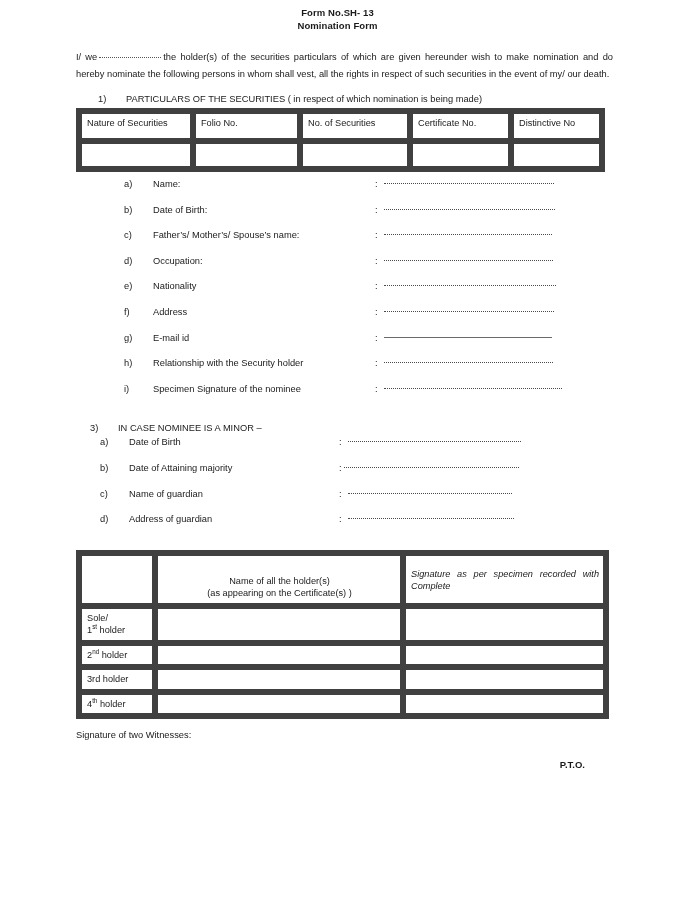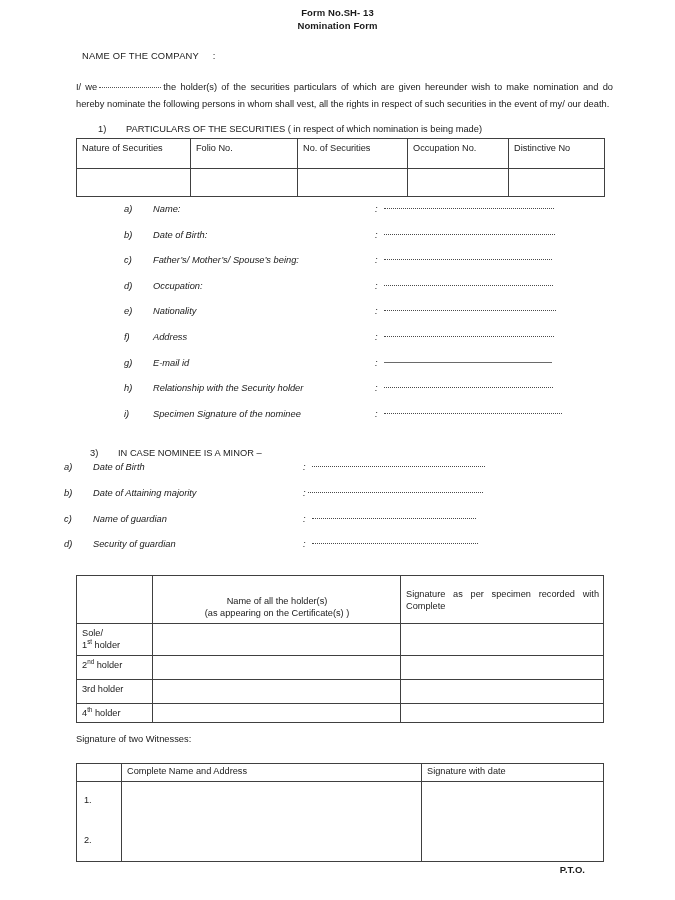--- a/index.html
+++ b/index.html
@@ -82,21 +82,21 @@
   }
   .sec-head.sec2 { margin-top: 7px; padding-left: 100px; }
   .sec-head.sec3 { margin-top: 14px; padding-left: 90px; }
 
   
   table.grid {
     border-collapse: collapse;
     table-layout: fixed;
   }
   table.grid td, table.grid th {
-    border: 1px solid #404040;
+    border: 6px solid #404040;
     font-size: 9.2px;
     font-weight: normal;
     text-align: left;
     vertical-align: top;
     padding: 3px 4px 3px 5px;
     line-height: 12.5px;
   }
 
   .securities-table {
     width: 529px;
@@ -112,21 +112,20 @@
   .fields {
     margin-top: 6px;
     padding-left: 124px;
     position: relative;
   }
   .field-row {
     position: relative;
     height: 25.6px;
     font-size: 9.3px;
     line-height: 13px;
-    font-style: italic;
   }
   .field-row .letter {
     display: inline-block;
     width: 29px;
   }
   .field-row .flabel { display: inline-block; }
   .field-row .answer {
     position: absolute;
     left: 251px;
     top: 0;
@@ -138,21 +137,21 @@
     width: 9px;
   }
   .dotline {
     display: inline-block;
     border-bottom: 1px dotted #4a4a4a;
     vertical-align: 3px;
   }
 
   .fields-minor {
     margin-top: 1px;
-    padding-left: 64px;
+    padding-left: 100px;
   }
   .fields-minor .field-row { height: 25.6px; }
   .fields-minor .field-row .answer { left: 239px; }
 
   
   .holders-table {
     width: 527px;
     margin: 11px 0 0 76px;
   }
   .holders-table td { padding: 2px 4px 2px 5px; }
@@ -163,20 +162,21 @@
     text-align: center;
     line-height: 12.5px;
     padding-top: 19px;
     height: 30px;
   }
   .holders-table .hdr-sign {
     text-align: justify;
     text-align-last: justify;
     line-height: 12.5px;
     padding-top: 12px;
+    font-style: italic;
   }
   .holders-table .hdr-sign .nojust {
     text-align: left;
     text-align-last: left;
   }
   .holders-table .r-tall td { height: 29px; }
   .holders-table .r-mid  td { height: 24px; }
   .holders-table .r-short td { height: 17px; }
   sup { font-size: 6.3px; vertical-align: super; line-height: 0; }
 
@@ -216,38 +216,37 @@
 
 <div class="page">
 
   <div class="doc-header">
     <div class="form-no">Form No.SH- 13</div>
     <div class="form-title">Nomination Form</div>
   </div>
 
 
   <div class="company-block">
-    <div class="line">NAME OF THE COMPANY     :</div>
   </div>
 
   <div class="intro">
     <span>I/ we</span><span class="dotfill-inline"></span><span>the  holder(s)  of the securities particulars of which are given hereunder wish to  make nomination and  do hereby nominate the following persons in whom shall vest, all the rights in respect of such securities in the event of my/ our death.</span>
   </div>
 
   <div class="sec-head sec1">
     <span class="num">1)</span><span>PARTICULARS OF THE SECURITIES ( in respect of which nomination is being made)</span>
   </div>
 
   <table class="grid securities-table">
     <tbody>
         <tr>
       <th style="width:114px">Nature of Securities</th>
       <th style="width:107px">Folio No.</th>
       <th style="width:110px">No. of Securities</th>
-      <th style="width:101px">Occupation No.</th>
+      <th style="width:101px">Certificate No.</th>
       <th>Distinctive No</th>
     </tr>
     <tr>
       <td class="empty"></td>
       <td class="empty"></td>
       <td class="empty"></td>
       <td class="empty"></td>
       <td class="empty"></td>
     </tr>
   </tbody>
@@ -260,21 +259,21 @@
       <span class="letter">a)</span><span class="flabel">Name:</span>
       <span class="answer"><span class="colon">:</span><span class="dotline" style="width:170px"></span></span>
     </div>
 
     <div class="field-row">
       <span class="letter">b)</span><span class="flabel">Date of Birth:</span>
       <span class="answer"><span class="colon">:</span><span class="dotline" style="width:171px"></span></span>
     </div>
 
     <div class="field-row">
-      <span class="letter">c)</span><span class="flabel">Father’s/ Mother’s/ Spouse’s being:</span>
+      <span class="letter">c)</span><span class="flabel">Father’s/ Mother’s/ Spouse’s name:</span>
       <span class="answer"><span class="colon">:</span><span class="dotline" style="width:168px"></span></span>
     </div>
 
     <div class="field-row">
       <span class="letter">d)</span><span class="flabel">Occupation:</span>
       <span class="answer"><span class="colon">:</span><span class="dotline" style="width:169px"></span></span>
     </div>
 
     <div class="field-row">
       <span class="letter">e)</span><span class="flabel">Nationality</span>
@@ -317,21 +316,21 @@
       <span class="letter">b)</span><span class="flabel">Date of Attaining majority</span>
       <span class="answer"><span class="colon">:</span><span class="dotline" style="width:175px;margin-left:-4px"></span></span>
     </div>
 
     <div class="field-row">
       <span class="letter">c)</span><span class="flabel">Name of guardian</span>
       <span class="answer"><span class="colon">:</span><span class="dotline" style="width:164px"></span></span>
     </div>
 
     <div class="field-row">
-      <span class="letter">d)</span><span class="flabel">Security of guardian</span>
+      <span class="letter">d)</span><span class="flabel">Address of guardian</span>
       <span class="answer"><span class="colon">:</span><span class="dotline" style="width:166px"></span></span>
     </div>
   </div>
 
   <table class="grid holders-table">
     <tbody>
         <tr>
       <td class="col-label"></td>
       <td class="col-name hdr-name">
         <div>Name of all the holder(s)</div>
@@ -373,33 +372,16 @@
         <div><span>4</span><sup>th</sup><span> holder</span></div>
       </td>
       <td class="col-name"></td>
       <td class="col-sign"></td>
     </tr>
   </tbody>
     </table>
 
   <div class="witness-title">Signature of two Witnesses:</div>
 
-  <table class="grid witness-table">
-    <tbody>
-        <tr class="w-head">
-      <td class="w-num"></td>
-      <td class="w-name">Complete  Name and Address</td>
-      <td class="w-sign">Signature with date</td>
-    </tr>
-    <tr class="w-body">
-      <td class="w-num">
-        <span class="n1">1.</span>
-        <span class="n2">2.</span>
-      </td>
-      <td class="w-name"></td>
-      <td class="w-sign"></td>
-    </tr>
-  </tbody>
-    </table>
 
   <div class="pto">P.T.O.</div>
 
 </div>
 
 </body></html>

